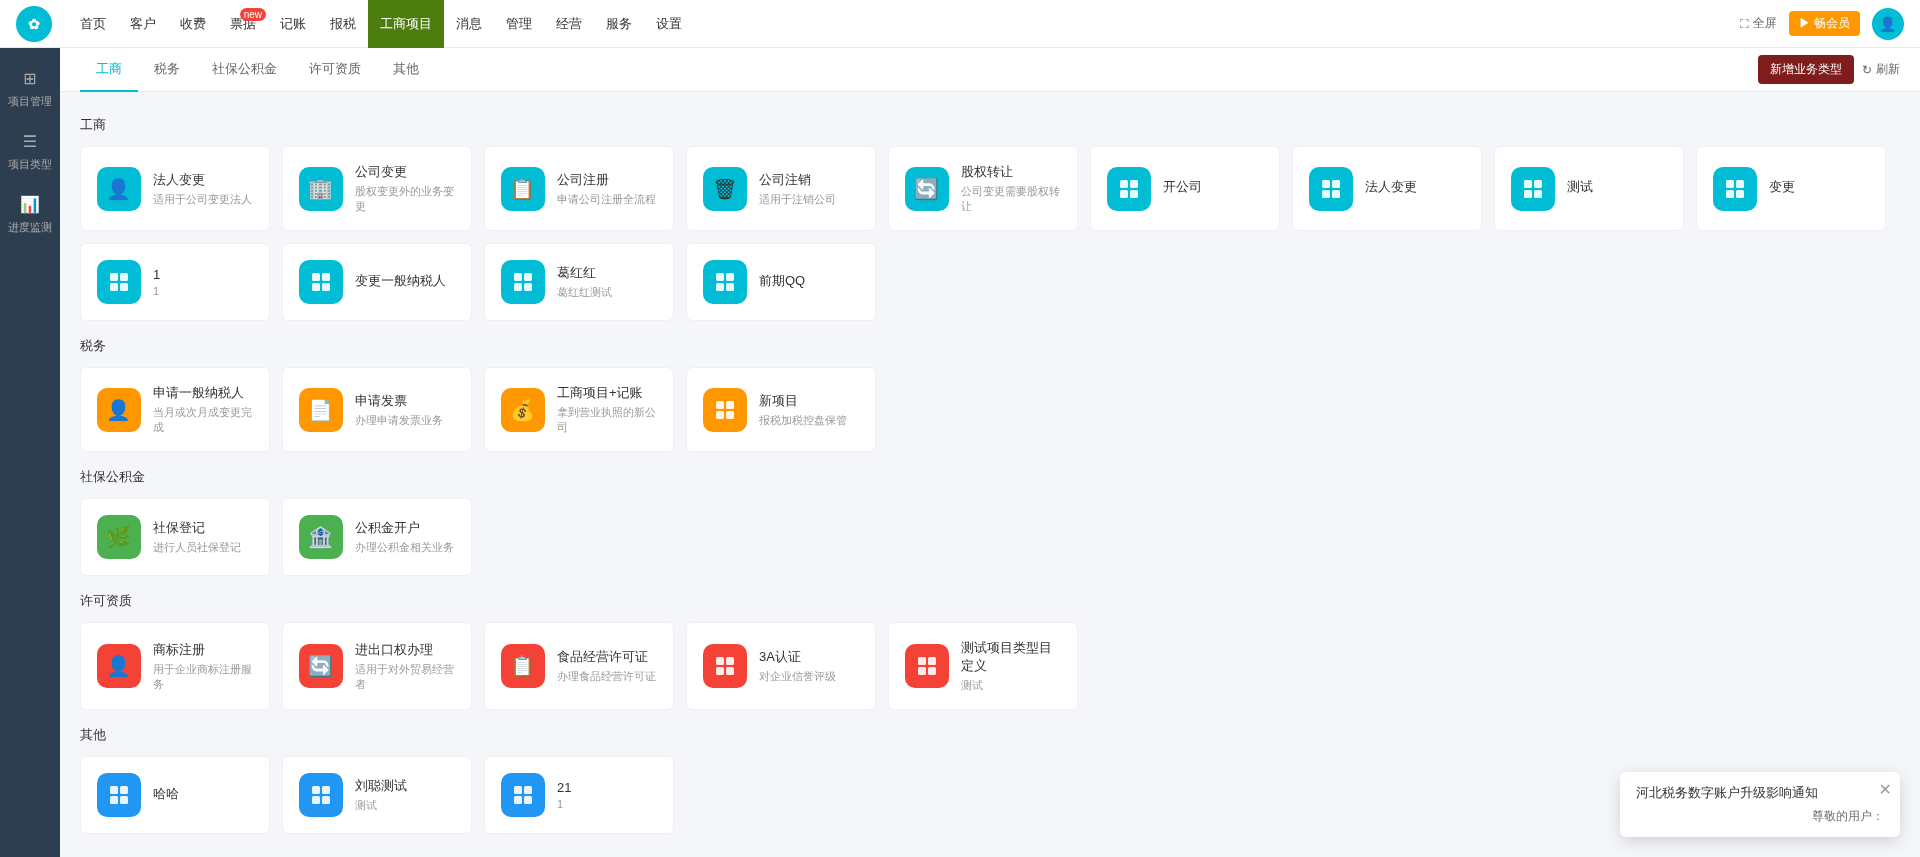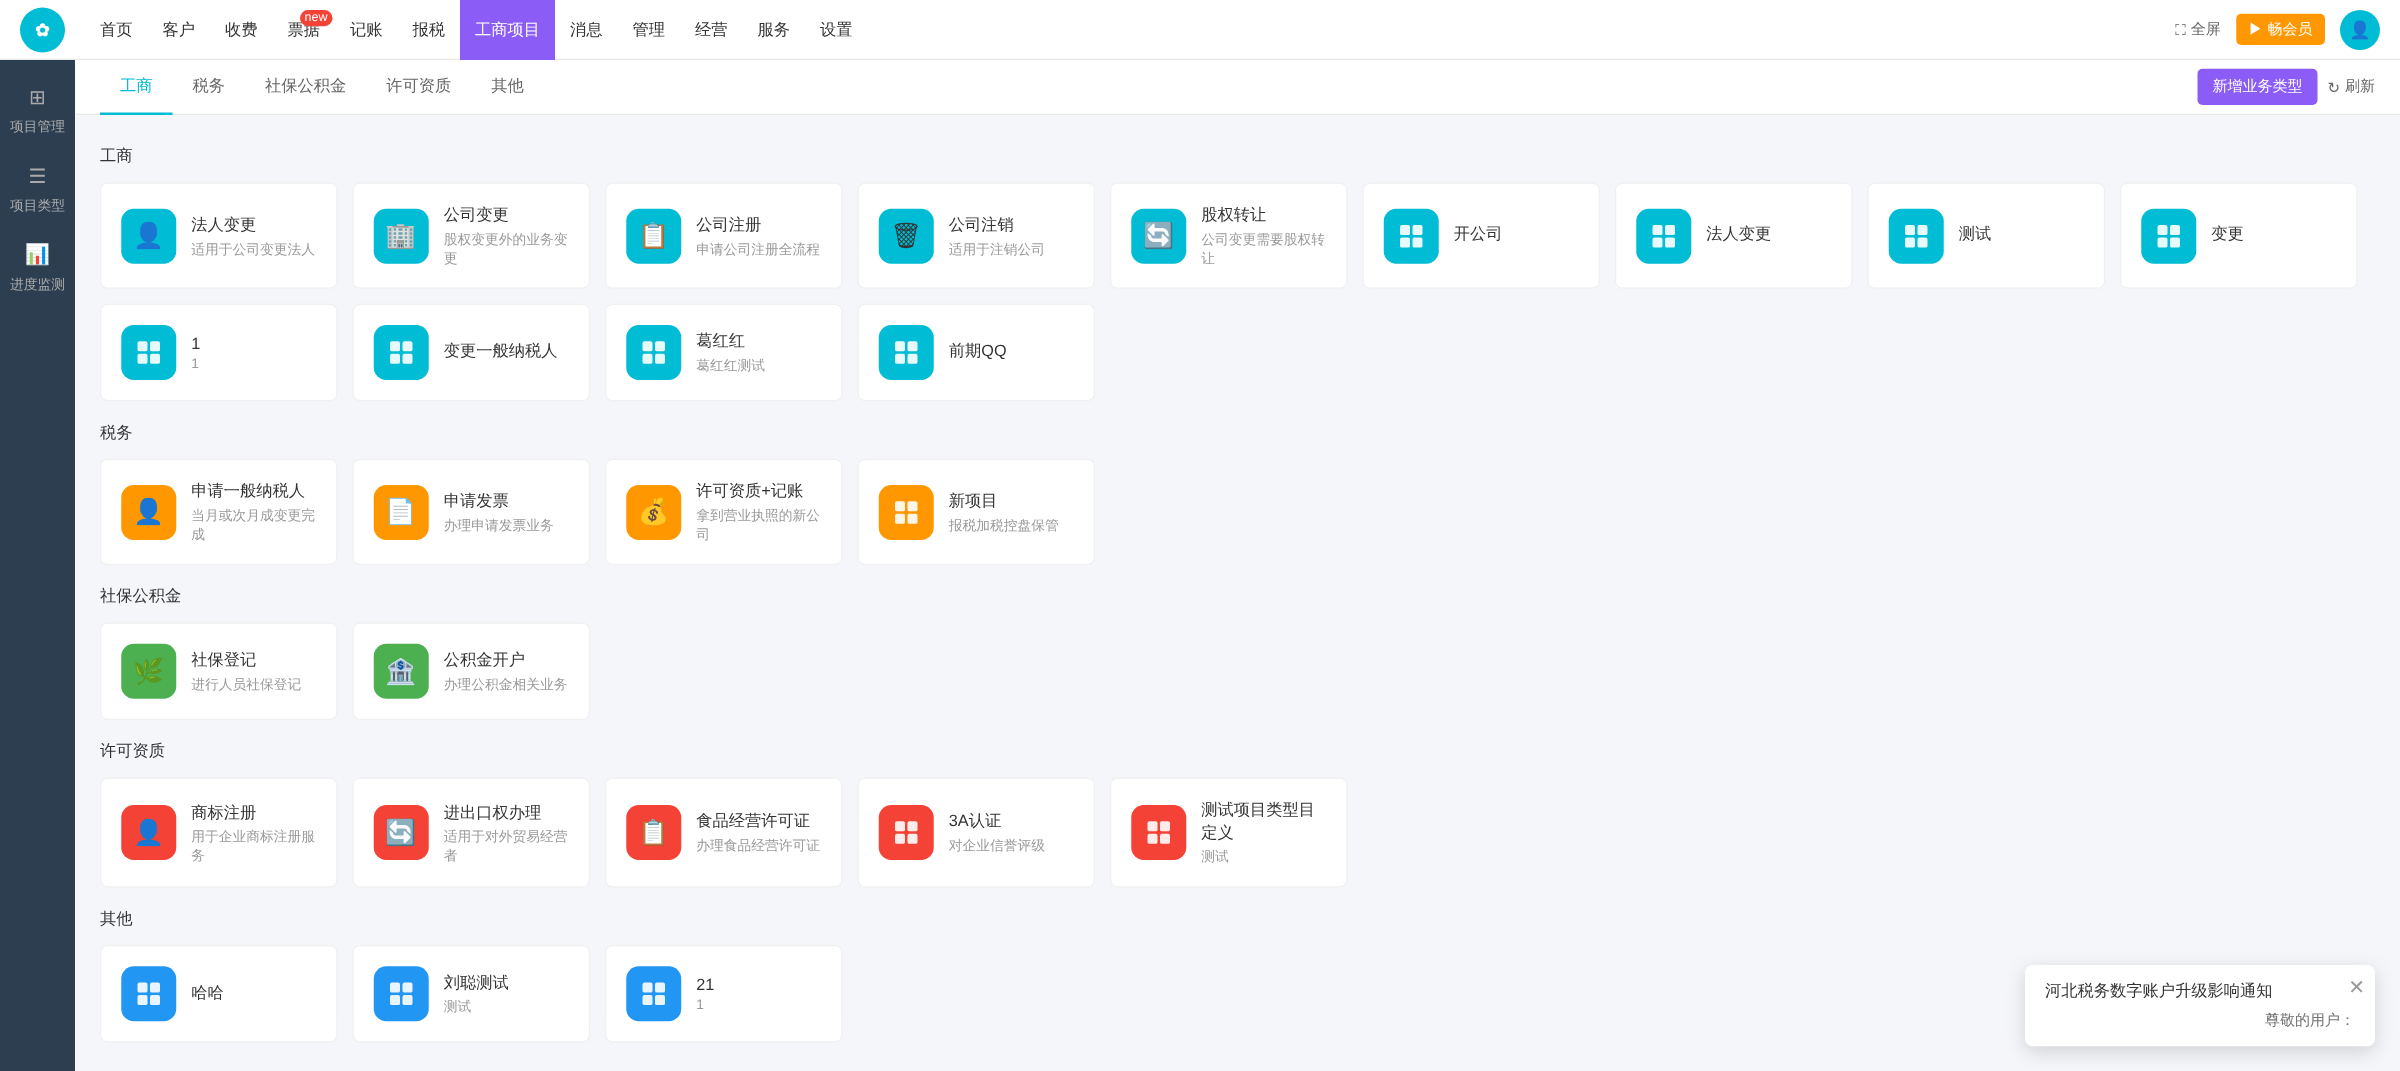--- a/index.html
+++ b/index.html
@@ -31,21 +31,21 @@
     .nav-item {
       padding: 0 12px;
       height: 48px;
       display: flex; align-items: center;
       cursor: pointer;
       font-size: 13px;
       color: #333;
       position: relative;
     }
     .nav-item.active {
-      background: #8b5cf6;
+      background: #4d7c0f;
       color: white;
     }
     .nav-badge {
       background: #f44336;
       color: white;
       font-size: 10px;
       padding: 1px 4px;
       border-radius: 8px;
       position: absolute;
       top: 8px; right: 2px;
@@ -127,21 +127,21 @@
       border-bottom: 2px solid transparent;
     }
     .sub-nav-item.active {
       color: #00bcd4;
       border-bottom: 2px solid #00bcd4;
     }
     .sub-nav-right {
       display: flex; align-items: center; gap: 8px;
     }
     .btn-new-type {
-      background: #8b5cf6;
+      background: #7f1d1d;
       color: white;
       padding: 6px 12px;
       border-radius: 4px;
       font-size: 12px;
       cursor: pointer;
       border: none;
     }
     .btn-refresh {
       display: flex; align-items: center; gap: 4px;
       cursor: pointer; font-size: 12px; color: #666;
@@ -477,21 +477,21 @@
           <div class="card-text">
             <div class="card-name">申请发票</div>
             <div class="card-desc">办理申请发票业务</div>
           </div>
         </div>
         <div class="card">
           <div class="card-icon orange" style="background: rgb(255, 152, 0);">
             <span style="font-size:20px;">💰</span>
           </div>
           <div class="card-text">
-            <div class="card-name">许可资质+记账</div>
+            <div class="card-name">工商项目+记账</div>
             <div class="card-desc">拿到营业执照的新公司</div>
           </div>
         </div>
         <div class="card">
           <div class="card-icon orange" style="background: rgb(255, 152, 0);">
             <svg width="22" height="22" viewBox="0 0 22 22" fill="none">
       <rect x="2" y="2" width="8" height="8" rx="1.5" fill="white" opacity="0.9"></rect>
       <rect x="12" y="2" width="8" height="8" rx="1.5" fill="white" opacity="0.9"></rect>
       <rect x="2" y="12" width="8" height="8" rx="1.5" fill="white" opacity="0.9"></rect>
       <rect x="12" y="12" width="8" height="8" rx="1.5" fill="white" opacity="0.9"></rect>

